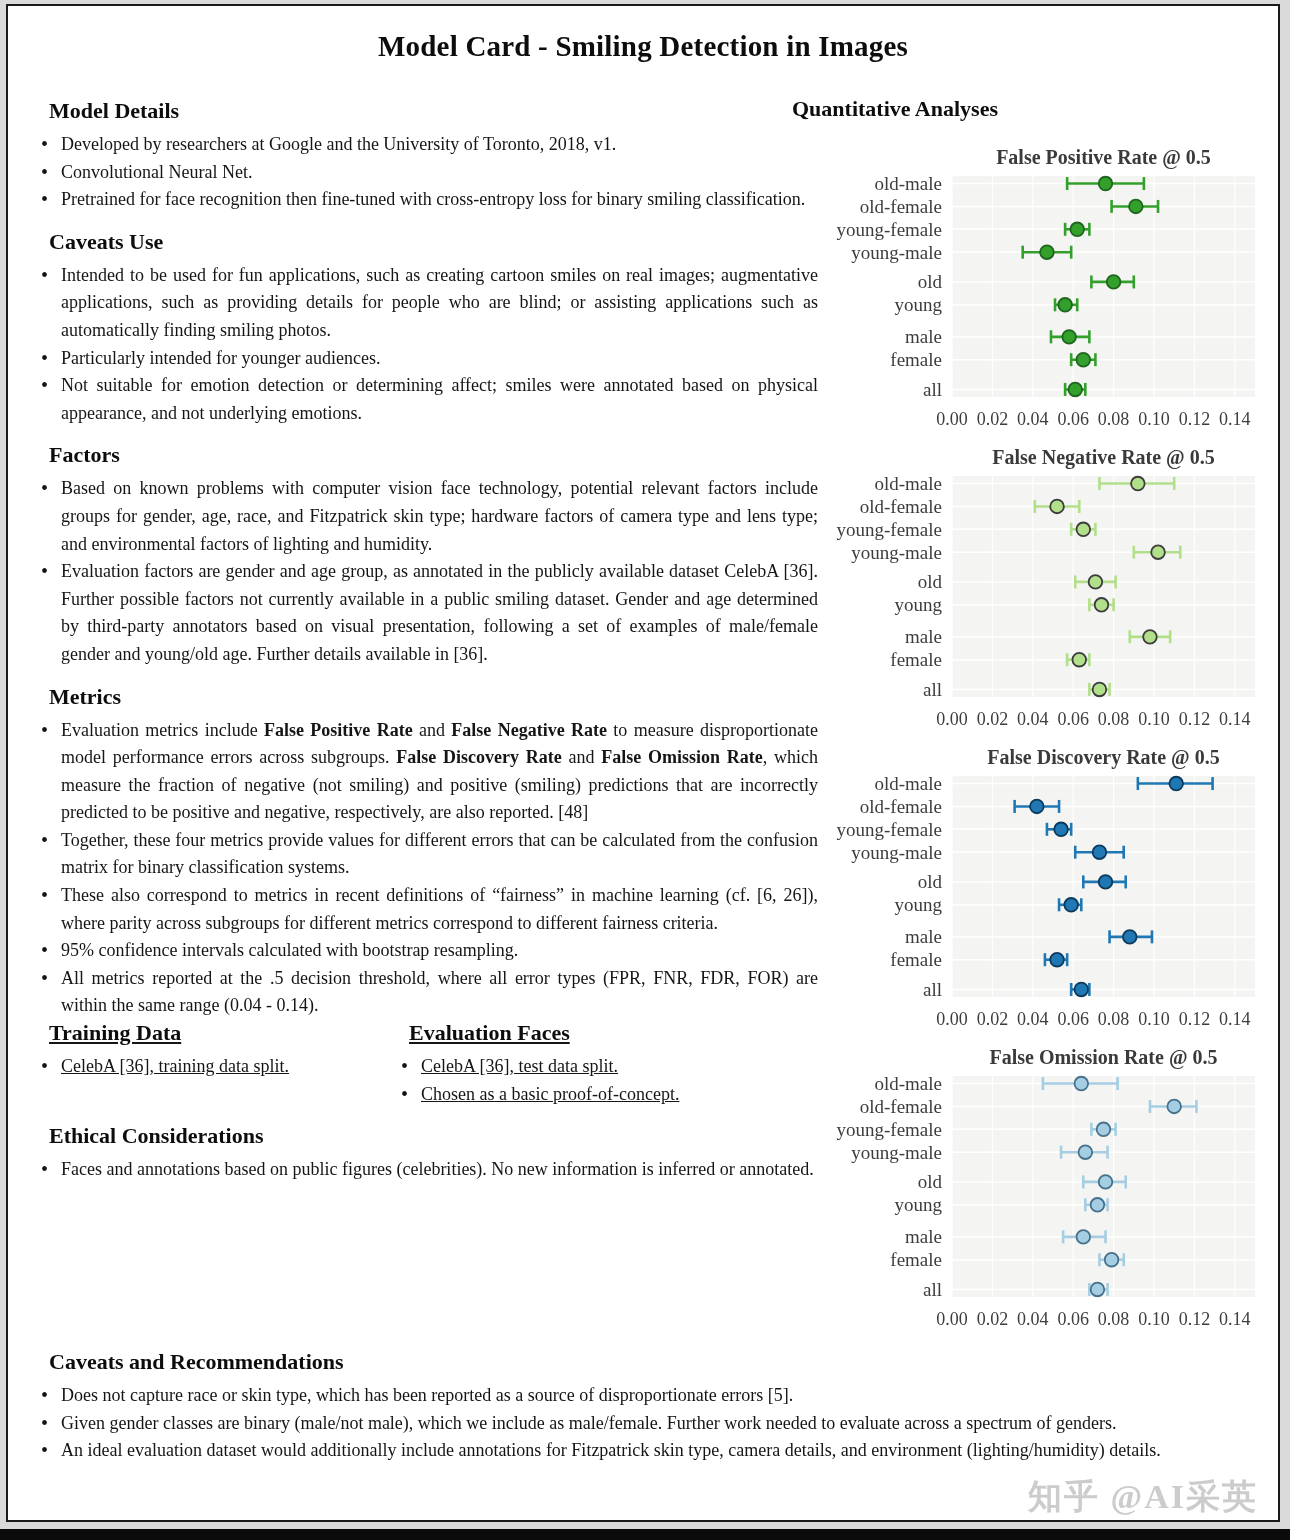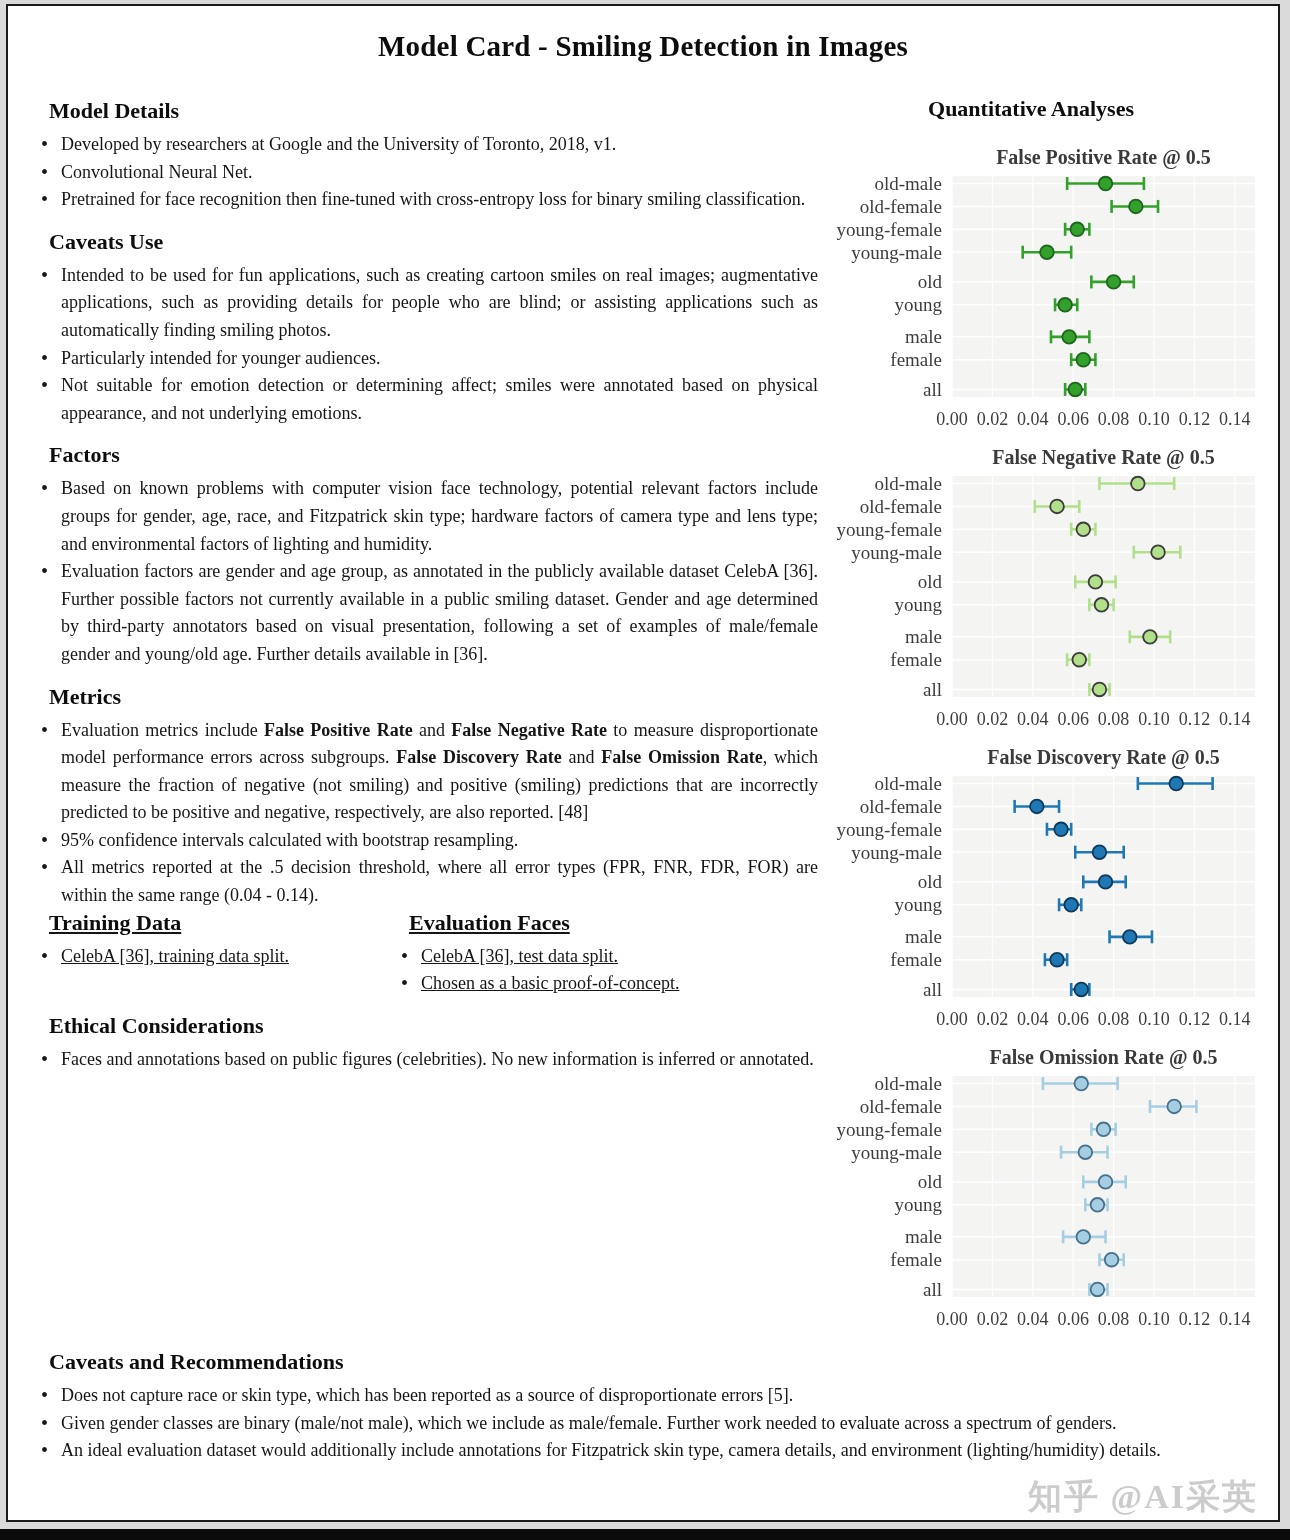--- a/index.html
+++ b/index.html
@@ -35,21 +35,21 @@
     text-align:justify;
   }
   li::before{
     content:"\2022";
     position:absolute;left:9px;top:0;
     font-size:20px;
   }
   b{font-weight:bold;}
   .two-col{display:grid;grid-template-columns:360px 1fr;column-gap:0;text-decoration:underline;}
   .two-col h2{margin-top:15px;}
-  .qa-heading{margin:0 0 10px 0;font-size:22px;text-align:center;}
+  .qa-heading{margin:0 0 10px 0;font-size:22px;}
   .chart{width:478px;height:300px;}
   .chart svg{display:block;}
   .c-title{font:bold 20px "Liberation Serif","DejaVu Serif",serif;fill:#3a3a3a;}
   .c-cat{font:19px "Liberation Serif","DejaVu Serif",serif;fill:#3d3d3d;}
   .c-tick{font:18px "Liberation Serif","DejaVu Serif",serif;fill:#3d3d3d;}
   .watermark{
     position:absolute;right:20px;top:1468px;
     font-size:34px;color:#cccccc;letter-spacing:2px;
     font-family:Liberation Serif, serif;font-weight:bold;
   }
@@ -83,20 +83,22 @@
 
       <h2>Factors</h2>
       <ul>
           <li><span>Based on known problems with computer vision face technology, potential relevant factors include groups for gender, age, race, and Fitzpatrick skin type; hardware factors of camera type and lens type; and environmental factors of lighting and humidity.</span></li>
           <li><span>Evaluation factors are gender and age group, as annotated in the publicly available dataset CelebA [36]. Further possible factors not currently available in a public smiling dataset. Gender and age determined by third-party annotators based on visual presentation, following a set of examples of male/female gender and young/old age. Further details available in [36].</span></li>
         </ul>
 
       <h2>Metrics</h2>
       <ul>
           <li><span>Evaluation metrics include </span><b>False Positive Rate</b><span> and </span><b>False Negative Rate</b><span> to measure disproportionate model performance errors across subgroups. </span><b>False Discovery Rate</b><span> and </span><b>False Omission Rate</b><span>, which measure the fraction of negative (not smiling) and positive (smiling) predictions that are incorrectly predicted to be positive and negative, respectively, are also reported. [48]</span></li>
+          <li><span>Together, these four metrics provide values for different errors that can be calculated from the confusion matrix for binary classification systems.</span></li>
+          <li><span>These also correspond to metrics in recent definitions of “fairness” in machine learning (cf. [6, 26]), where parity across subgroups for different metrics correspond to different fairness criteria.</span></li>
           <li><span>95% confidence intervals calculated with bootstrap resampling.</span></li>
           <li><span>All metrics reported at the .5 decision threshold, where all error types (FPR, FNR, FDR, FOR) are within the same range (0.04 - 0.14).</span></li>
         </ul>
 
       <div class="two-col">
         <div>
           <h2>Training Data</h2>
           <ul>
               <li><span>CelebA [36], training data split.</span></li>
             </ul>

